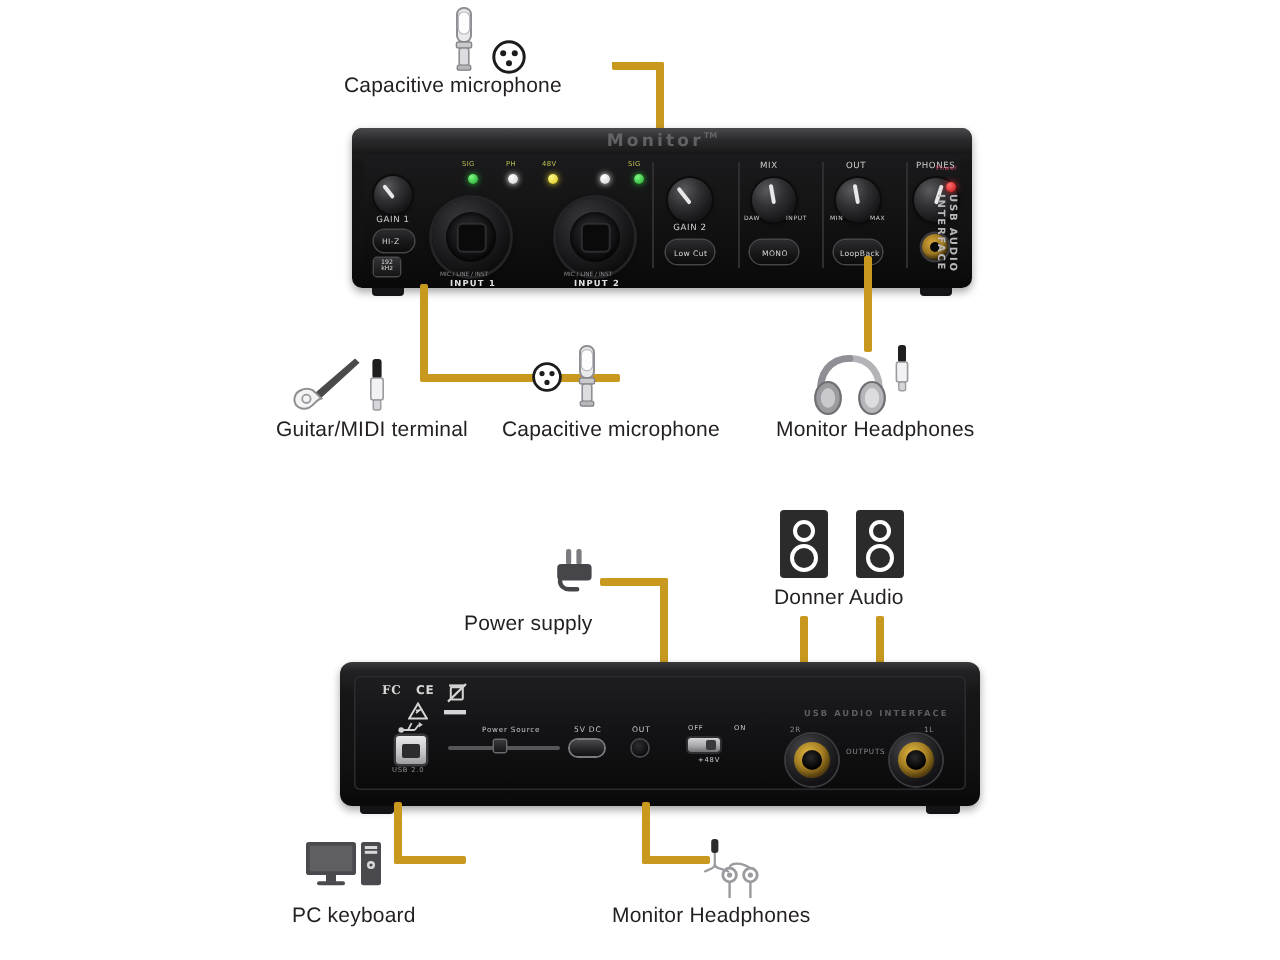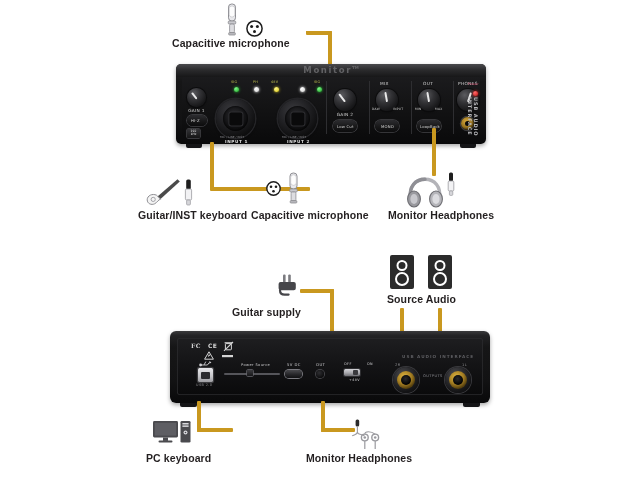--- a/index.html
+++ b/index.html
@@ -5,21 +5,21 @@
   html,body{margin:0;padding:0;}
   body{
     width:640px;height:480px;overflow:hidden;background:#ffffff;
     font-family:"Liberation Sans",sans-serif;
     -webkit-font-smoothing:antialiased;
   }
   #stage{position:relative;width:640px;height:480px;background:#fff;}
   .cable{position:absolute;background:#c9981f;}
   .lbl{
     position:absolute;font-size:10.5px;color:#231f20;white-space:nowrap;
-    font-weight:700;letter-spacing:.1px;
+    font-weight:400;letter-spacing:.1px;
   }
 
   
   .device{
     position:absolute;border-radius:5px;
     background:linear-gradient(180deg,#3a3a3c 0%,#232325 6%,#161617 22%,#121213 70%,#09090a 100%);
     box-shadow:0 2px 4px rgba(0,0,0,.35);
   }
   .dev-top{
     position:absolute;left:0;right:0;top:0;height:13px;
@@ -318,21 +318,21 @@
       <circle cx="8.2" cy="21.4" r="2.1" fill="none" stroke="#9a9a9f" stroke-width=".9"></circle>
     </svg>
   </div>
   <div class="ic" style="left:184px;top:179px;width:9px;height:27px;">
     <svg width="9" height="27" viewBox="0 0 9 27">
       <rect x="2.2" y="0.5" width="4.6" height="10" rx="1.6" fill="#1e1e1e"></rect>
       <rect x="1.4" y="10" width="6.2" height="11" rx="1.2" fill="#f2f2f4" stroke="#9a9a9f" stroke-width=".8"></rect>
       <rect x="2.6" y="21" width="3.8" height="5" rx="1" fill="#d6d6da" stroke="#9a9a9f" stroke-width=".7"></rect>
     </svg>
   </div>
-  <div class="lbl" style="left:138px;top:209px;">Guitar/INST keyboard</div>
+  <div class="lbl" style="left:138px;top:209px;">Guitar/MIDI terminal</div>
 
   <div class="ic" style="left:266px;top:181px;width:15px;height:15px;">
     <svg width="15" height="15" viewBox="0 0 15 15">
       <circle cx="7.5" cy="7.5" r="6.7" fill="#fff" stroke="#1c1c1c" stroke-width="1.4"></circle>
       <circle cx="5" cy="5.8" r="1.3" fill="#1c1c1c"></circle>
       <circle cx="10" cy="5.8" r="1.3" fill="#1c1c1c"></circle>
       <circle cx="7.5" cy="10.2" r="1.3" fill="#1c1c1c"></circle>
     </svg>
   </div>
   <div class="ic" style="left:286px;top:172px;width:15px;height:32px;">
@@ -371,31 +371,31 @@
     <svg width="26" height="26" viewBox="0 0 26 26">
       <rect x="7" y="2.5" width="2.6" height="8" rx="1.1" fill="#7b7b80"></rect>
       <rect x="12.2" y="2.5" width="2.6" height="8" rx="1.1" fill="#7b7b80"></rect>
       <path d="M4.6 10 h13.2 a2 2 0 0 1 2 2 v4.2 a2 2 0 0 1 -2 2 h-13.2 a2 2 0 0 1 -2 -2 v-4.2 a2 2 0 0 1 2 -2 z" fill="#46464a"></path>
       <path d="M4 18.2 C4 21 6 22.6 8.6 22.6 h4" fill="none" stroke="#46464a" stroke-width="2.2" stroke-linecap="round"></path>
     </svg>
   </div>
   <div class="cable" style="left:300px;top:289px;width:34px;height:4px;border-radius:1px;"></div>
   <div class="cable" style="left:304px;top:289px;width:4px;height:2px;"></div>
   <div class="cable" style="left:330px;top:289px;width:4px;height:66px;border-radius:1px;"></div>
-  <div class="lbl" style="left:232px;top:306px;">Guitar supply</div>
+  <div class="lbl" style="left:232px;top:306px;">Power supply</div>
 
   <div class="spk" style="left:390px;top:255px;">
     <div class="c1"></div>
     <div class="c2"></div>
   </div>
   <div class="spk" style="left:428px;top:255px;">
     <div class="c1"></div>
     <div class="c2"></div>
   </div>
-  <div class="lbl" style="left:387px;top:293px;">Source Audio</div>
+  <div class="lbl" style="left:387px;top:293px;">Donner Audio</div>
   <div class="cable" style="left:400px;top:308px;width:4px;height:48px;border-radius:1px;"></div>
   <div class="cable" style="left:438px;top:308px;width:4px;height:48px;border-radius:1px;"></div>
 
   <div class="device" style="left:170px;top:331px;width:320px;height:72px;border-radius:6px;">
     <div class="rear-face">
 
       <div class="cert" style="left:14px;top:4px;"><span>FC</span></div>
       <div class="cert" style="left:31px;top:4px;font-family:'DejaVu Sans',sans-serif;"><span>CE</span></div>
       <svg style="position:absolute;left:46px;top:2.5px;" width="11" height="11" viewBox="0 0 11 11">
         <rect x="2.4" y="2.6" width="6" height="6.2" rx=".7" fill="none" stroke="#d5d5d5" stroke-width="1"></rect>

